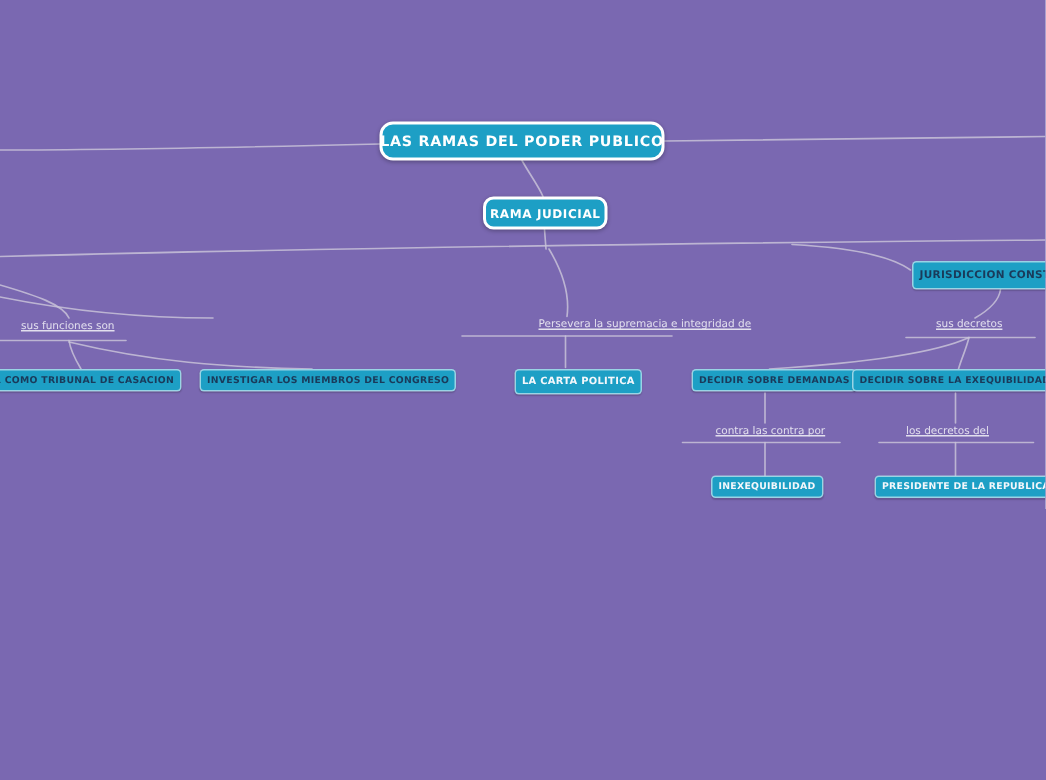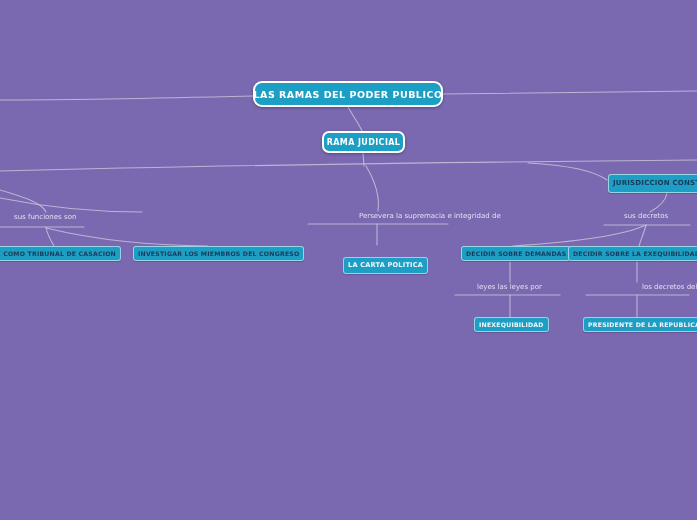--- a/index.html
+++ b/index.html
@@ -36,21 +36,21 @@
     height:15px;line-height:13px;
     padding:0 4px;white-space:nowrap;
     box-shadow:0 1px 1px rgba(0,0,0,.18);
   }
   .node-box.light{color:#f3f7fb;}
   .node-box.tall{height:19px;line-height:17px;font-size:7px;}
   .node-box.mid{height:17px;line-height:15px;font-size:6.6px;}
 
   .float-label{
     color:var(--label_text,#e2dfee);
-    font-size:7px;white-space:nowrap;z-index:2;
+    font-size:7px;white-space:nowrap;z-index:2;text-decoration:underline;
   }
 </style>
 </head>
 <body>
 
 <div id="canvas">
 
   <svg id="wires" width="697" height="520" viewBox="0 0 697 520">
 
     <path d="M 253,96 C 170,98 70,100 0,100"></path>
@@ -91,31 +91,31 @@
   <div class="node node-main node-root">LAS RAMAS DEL PODER PUBLICO</div>
 
   <div class="node float-label" style="left:14px;top:213px;">sus funciones son</div>
 
   <div class="node node-box" style="right:576px;top:246px;">UAR COMO TRIBUNAL DE CASACION</div>
 
   <div class="node node-box" style="left:133px;top:246px;">INVESTIGAR LOS MIEMBROS DEL CONGRESO</div>
 
   <div class="node float-label" style="left:311px;top:212px;padding-left:48px;">Persevera la supremacia e integridad de</div>
 
-  <div class="node node-box mid light" style="left:343px;top:257px;">LA CARTA POLITICA</div>
+  <div class="node node-box mid light" style="left:343px;top:246px;">LA CARTA POLITICA</div>
 
   <div class="node node-box tall" style="left:608px;top:174px;">JURISDICCION CONSTITU</div>
 
   <div class="node float-label" style="left:624px;top:212px;">sus decretos</div>
 
   <div class="node node-box" style="left:461px;top:246px;">DECIDIR SOBRE DEMANDAS</div>
 
   <div class="node node-box" style="left:568px;top:246px;">DECIDIR SOBRE LA EXEQUIBILIDAD D</div>
 
-  <div class="node float-label" style="left:477px;top:283px;">leyes las leyes por</div>
+  <div class="node float-label" style="left:477px;top:283px;">contra las contra por</div>
 
-  <div class="node float-label" style="left:604px;top:283px;margin-left:38px;">los decretos del</div>
+  <div class="node float-label" style="left:604px;top:283px;">los decretos del</div>
 
   <div class="node node-box light" style="left:474px;top:317px;">INEXEQUIBILIDAD</div>
 
   <div class="node node-box light" style="left:583px;top:317px;">PRESIDENTE DE LA REPUBLICA</div>
 
 </div>
 
 </body></html>

